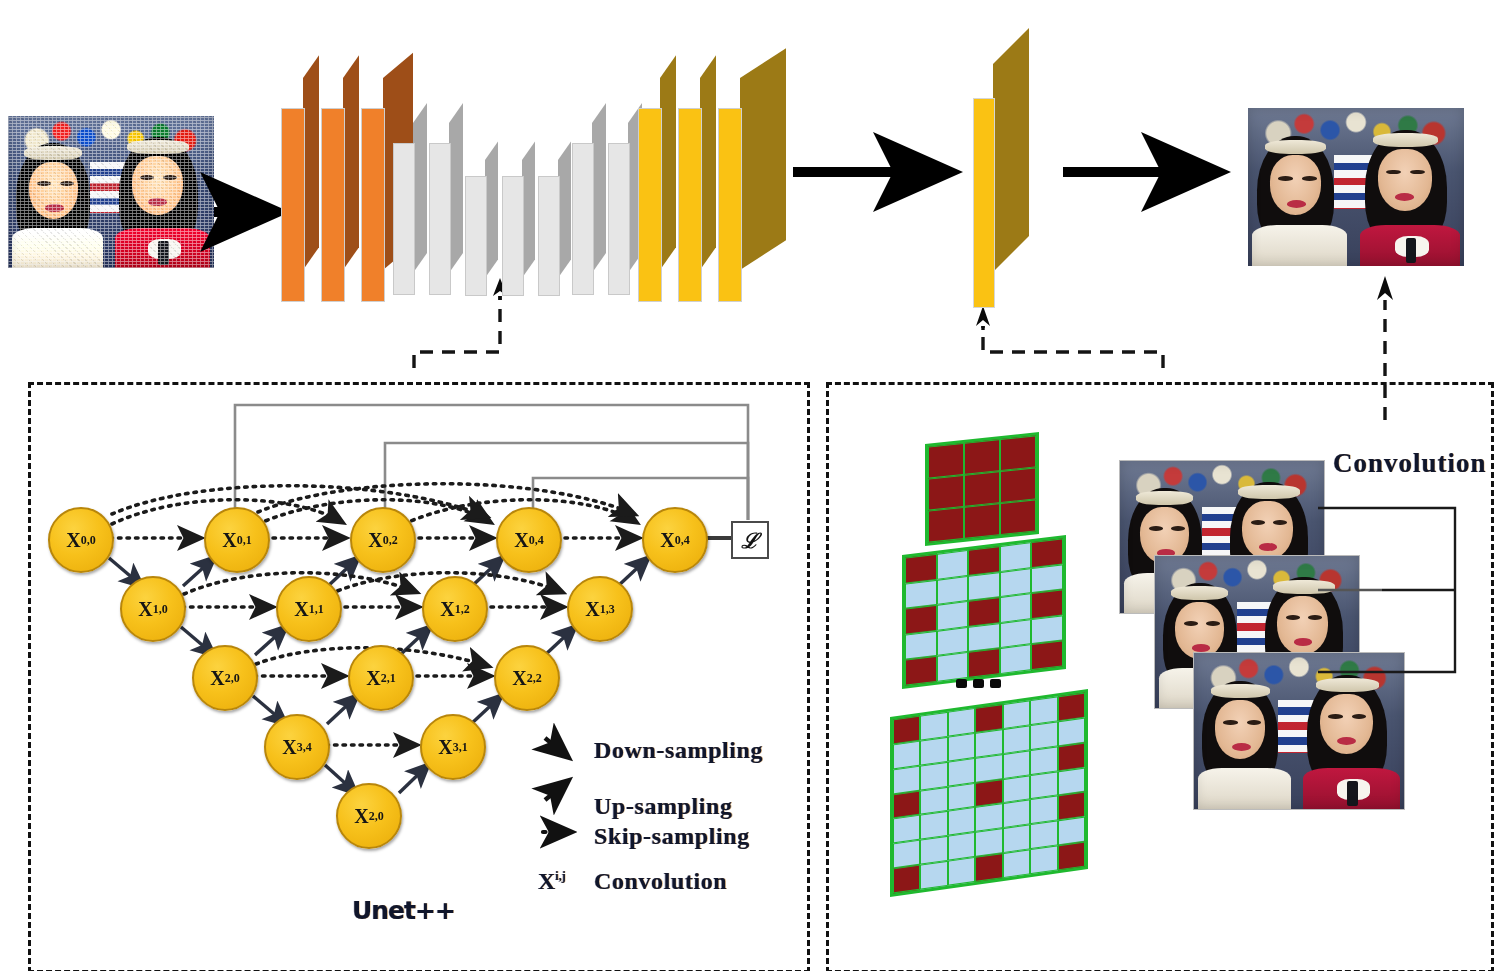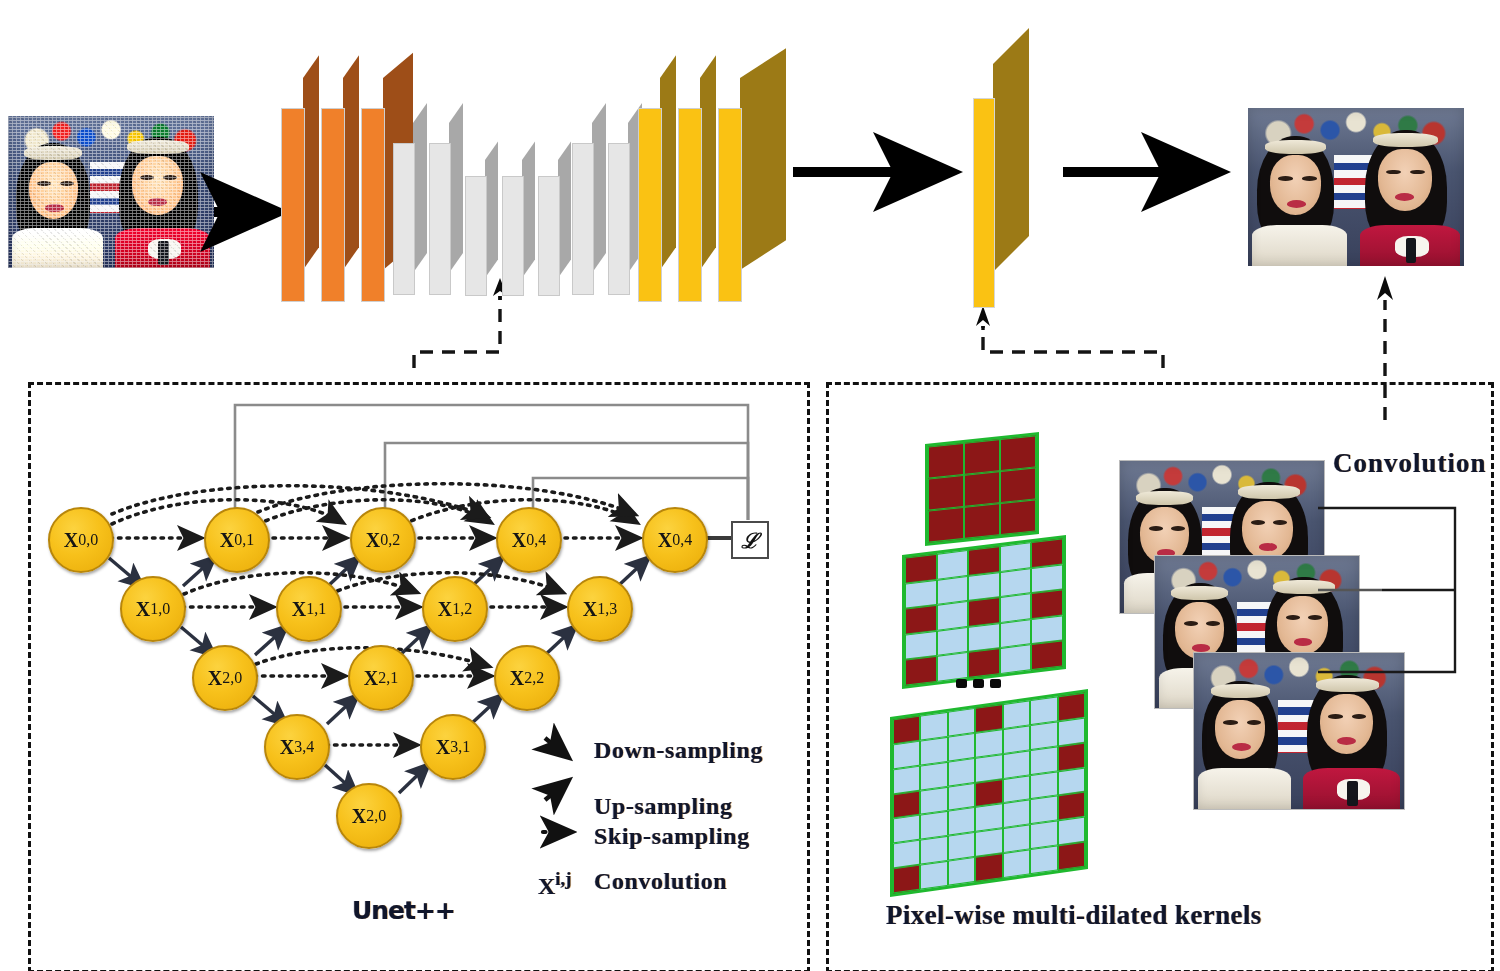--- a/index.html
+++ b/index.html
@@ -59,21 +59,21 @@
   .lbl{position:absolute;font-weight:bold;color:#10162b;white-space:nowrap;
        text-shadow:0.6px 0 0 rgba(190,120,30,.55), -0.6px 0 0 rgba(20,30,90,.45);}
 
   
   .node{position:absolute;width:62px;height:62px;border-radius:50%;
         background:radial-gradient(circle at 38% 32%, #fcd33f 0%, #f7c11b 45%, #e9ab08 100%);
         border:2px solid #b8860b;
         box-shadow:1px 2px 3px rgba(0,0,0,.35);
         display:flex;align-items:center;justify-content:center;
         font-family:"Liberation Serif",serif;font-weight:bold;font-size:20px;color:#151515;}
-  .node sup{font-size:16px;vertical-align:super;font-weight:normal;}
+  .node sup{font-size:12px;vertical-align:super;font-weight:bold;}
   .lossbox{position:absolute;width:34px;height:34px;background:#fff;border:2.5px solid #4a4a4a;
         display:flex;align-items:center;justify-content:center;
         font-family:"Liberation Serif",serif;font-style:italic;font-weight:bold;font-size:21px;color:#111;}
 
   
   .kernel{position:absolute;display:grid;gap:0;background:#1fb92f;padding:3px;}
   .kernel .cell{border:1.6px solid #1fb92f;}
   .cell.on{background:#8c1717;}
   .cell.off{background:#b6d7ef;}
   .dots{position:absolute;display:flex;gap:6px;}
@@ -377,21 +377,21 @@
     <g>
       <line x1="543" y1="832" x2="571" y2="832" stroke="#111" stroke-width="4.2" stroke-dasharray="2.5 5" stroke-linecap="round" marker-end="url(#thinArrow)"></line>
     </g>
   </svg>
 
   <div class="lbl" style="left:594px;top:737px;font-size:24px;letter-spacing:.6px;">Down-sampling</div>
   <div class="lbl" style="left:594px;top:783px;font-size:24px;letter-spacing:.6px;margin-top:10px;">Up-sampling</div>
   <div class="lbl" style="left:594px;top:823px;font-size:24px;letter-spacing:.6px;">Skip-sampling</div>
 
   <div class="lbl" style="left:538px;top:868px;font-size:24px;">
-    <span>X</span><sup style="font-size:19px;text-align:right;">i,j</sup>
+    <span>X</span><sup style="font-size:12px;text-align:right;">i,j</sup>
   </div>
   <div class="lbl" style="left:594px;top:868px;font-size:24px;letter-spacing:.6px;">Convolution</div>
 
   <div class="lbl" style="left:352px;top:896px;font-size:25px;font-family:'DejaVu Sans',sans-serif;letter-spacing:-1px;">Unet++</div>
 
   <div class="panel" style="left:826px;top:382px;width:662px;height:585px;"></div>
 
   <div class="kernel" style="left:925px;top:438px;width:108px;height:96px;
               grid-template-columns:repeat(3,1fr);grid-template-rows:repeat(3,1fr);
               transform:skewY(-6deg);">
@@ -489,21 +489,20 @@
     <div class="cell off"></div>
     <div class="cell on"></div>
     <div class="cell off"></div>
     <div class="cell off"></div>
     <div class="cell on"></div>
     <div class="cell off"></div>
     <div class="cell off"></div>
     <div class="cell on"></div>
   </div>
 
-  <div class="lbl" style="left:886px;top:900px;font-size:27px;letter-spacing:.4px;">Pixel-wise multi-dilated kernels</div>
 
   <div class="photo" style="left:1119px;top:460px;width:204px;height:152px;border:1px solid #bbb;">
     <div class="bg"></div>
       <div class="ribbon"></div>
     <div class="hair" style="left:4%;top:18%;width:36%;height:72%;"></div>
     <div class="hair" style="left:54%;top:14%;width:38%;height:76%;"></div>
     <div class="band" style="left:8%;top:20%;width:28%;"></div>
     <div class="band" style="left:58%;top:16%;width:30%;"></div>
     <div class="face" style="left:10%;top:30%;width:24%;height:38%;"></div>
     <div class="face" style="left:60%;top:26%;width:25%;height:39%;"></div>

